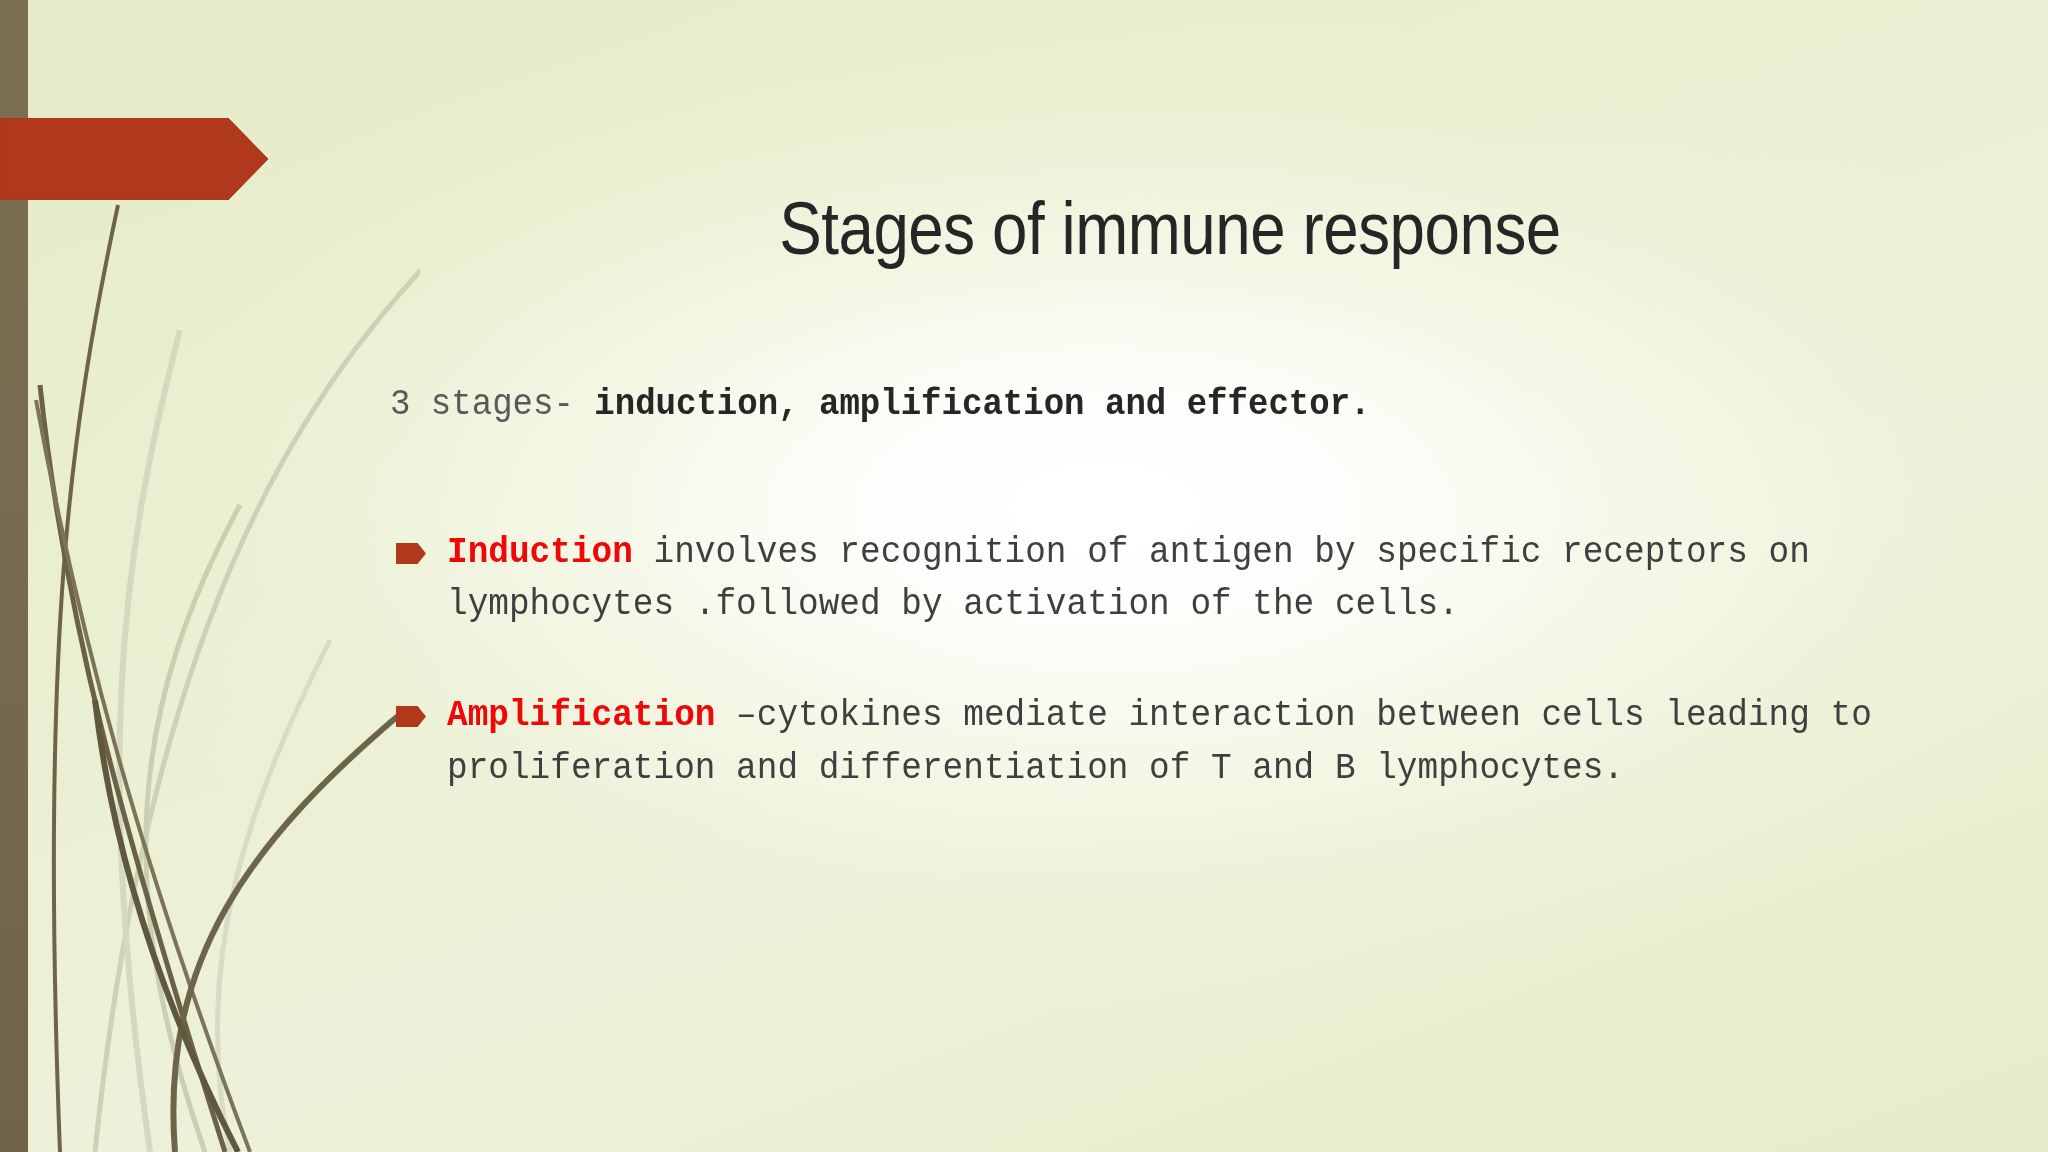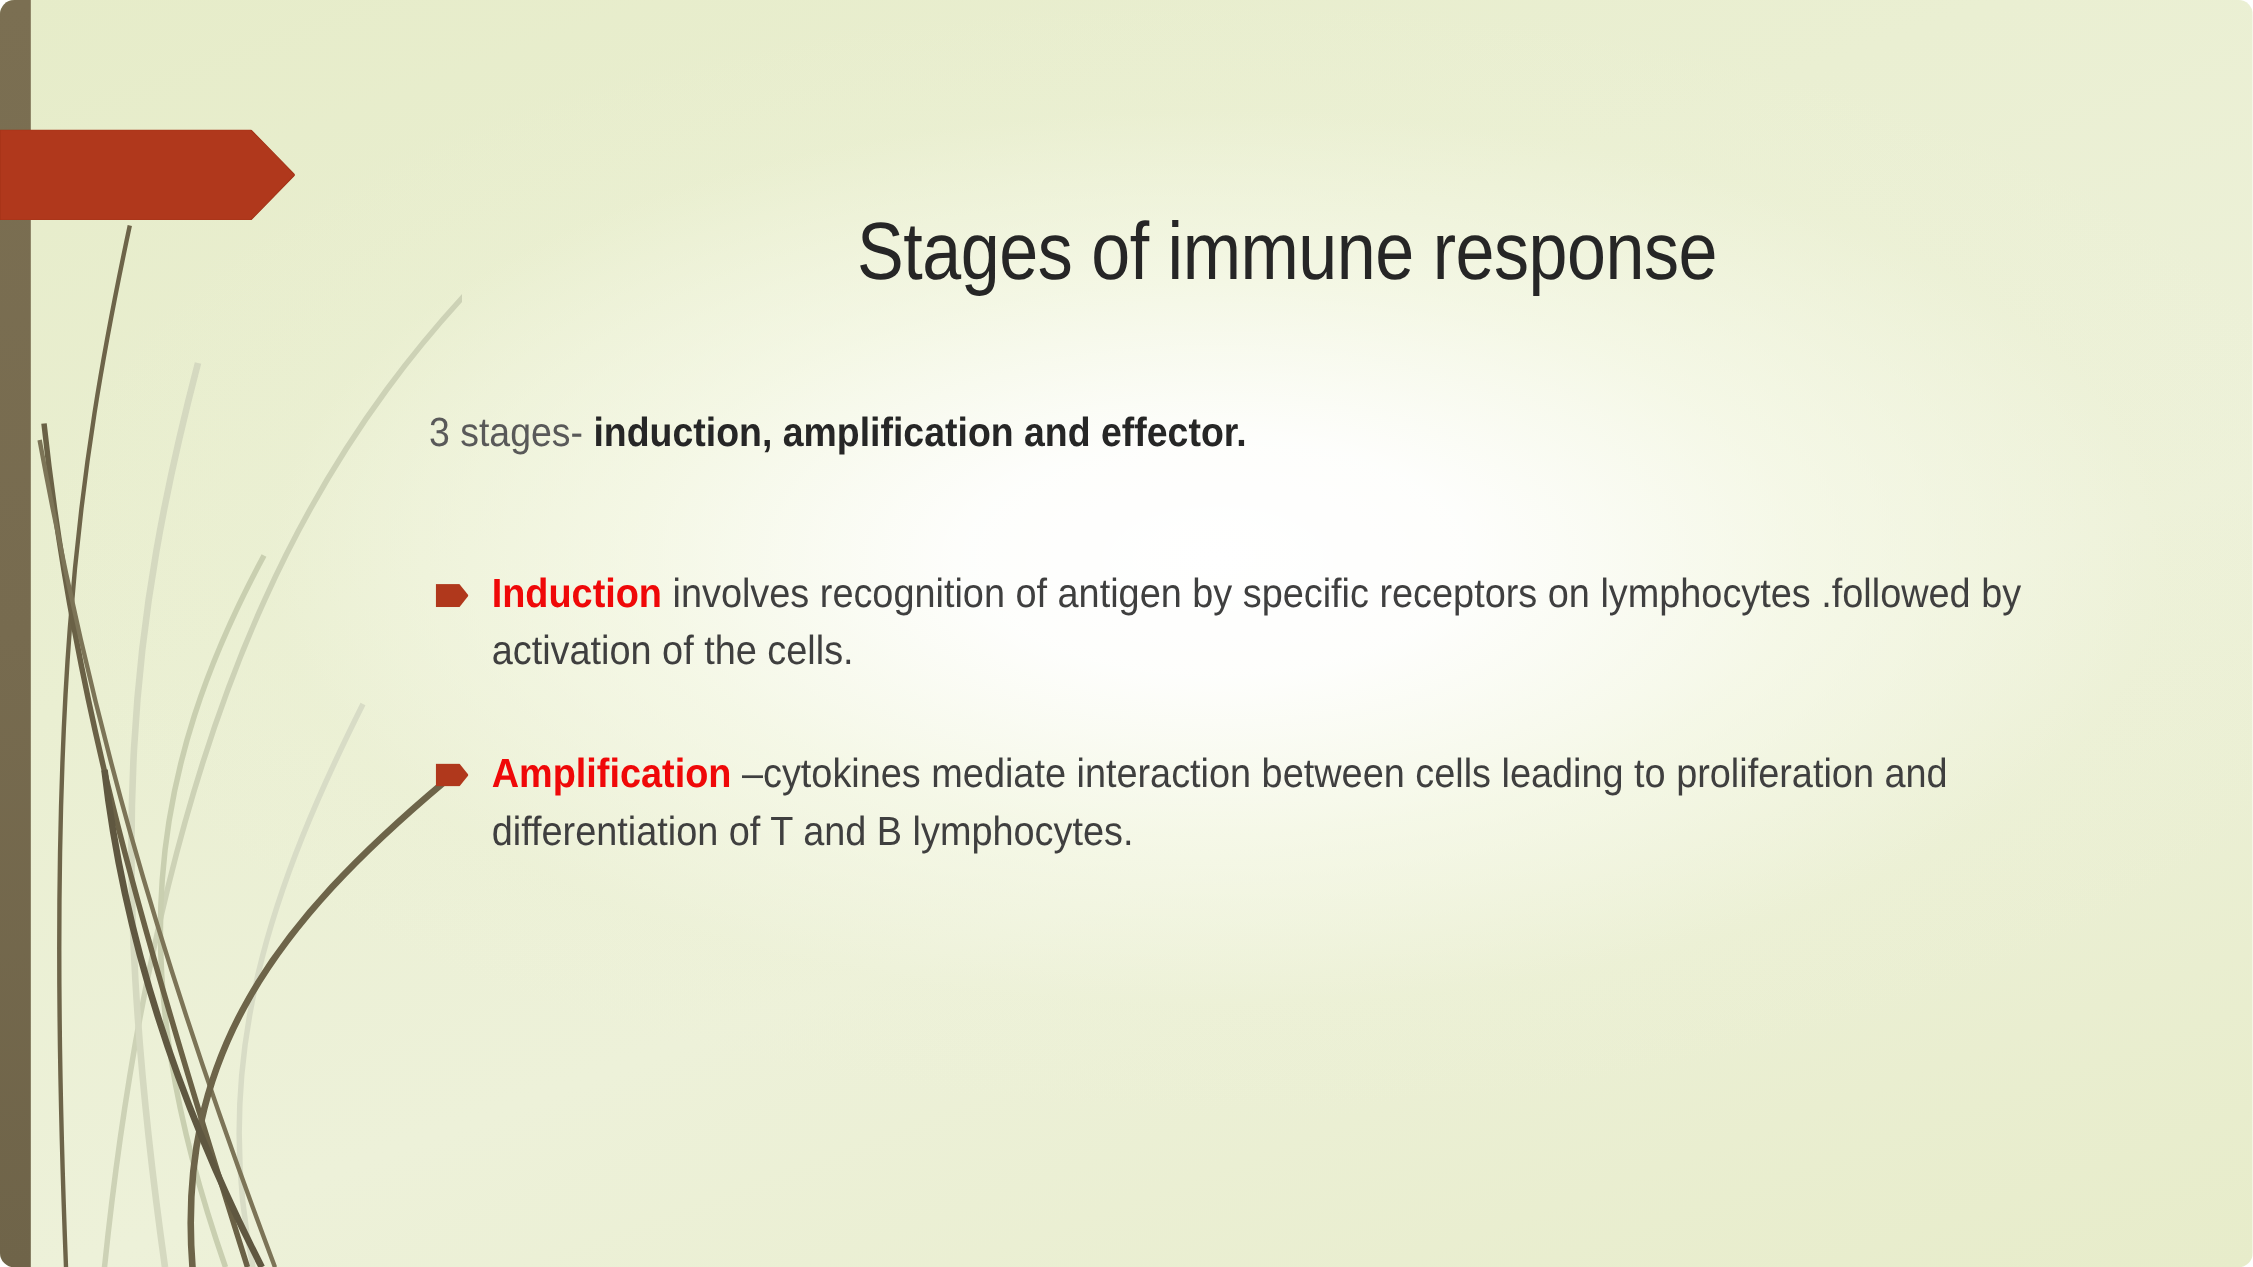--- a/index.html
+++ b/index.html
@@ -15,21 +15,20 @@
     font-family: "Liberation Sans", sans-serif;
     
     background:
       radial-gradient(ellipse 62% 52% at 54% 44%,
         #ffffff 0%,
         rgba(255,255,255,0.92) 18%,
         rgba(250,252,240,0.62) 42%,
         rgba(240,244,218,0.18) 68%,
         rgba(233,238,206,0) 86%),
       linear-gradient(160deg, #e6ecc9 0%, #eaefd2 35%, #edf1d9 62%, #e7ecca 100%);
-    border-radius: 13px;
   }
 
   
   .side-bar {
     position: absolute;
     left: 0;
     top: 0;
     width: 28px;
     height: 1152px;
     background: linear-gradient(180deg, #7b6f52 0%, #776b4f 50%, #6f6449 100%);
@@ -68,23 +67,24 @@
     font-family: "Liberation Sans", sans-serif;
     transform: scaleX(0.86);
     transform-origin: 50% 50%;
     white-space: nowrap;
   }
 
   
   .body-area {
     position: absolute;
     left: 390px;
-    top: 368px;
+    top: 380px;
     width: 1520px;
     color: #3a3a3a;
+    font-family: Liberation Mono, monospace;
   }
 
   .lead {
     font-size: 37px;
     line-height: 1.35;
     color: #595959;
     transform: scaleX(0.92);
     transform-origin: 0 50%;
     white-space: nowrap;
     margin: 0 0 96px 0;

